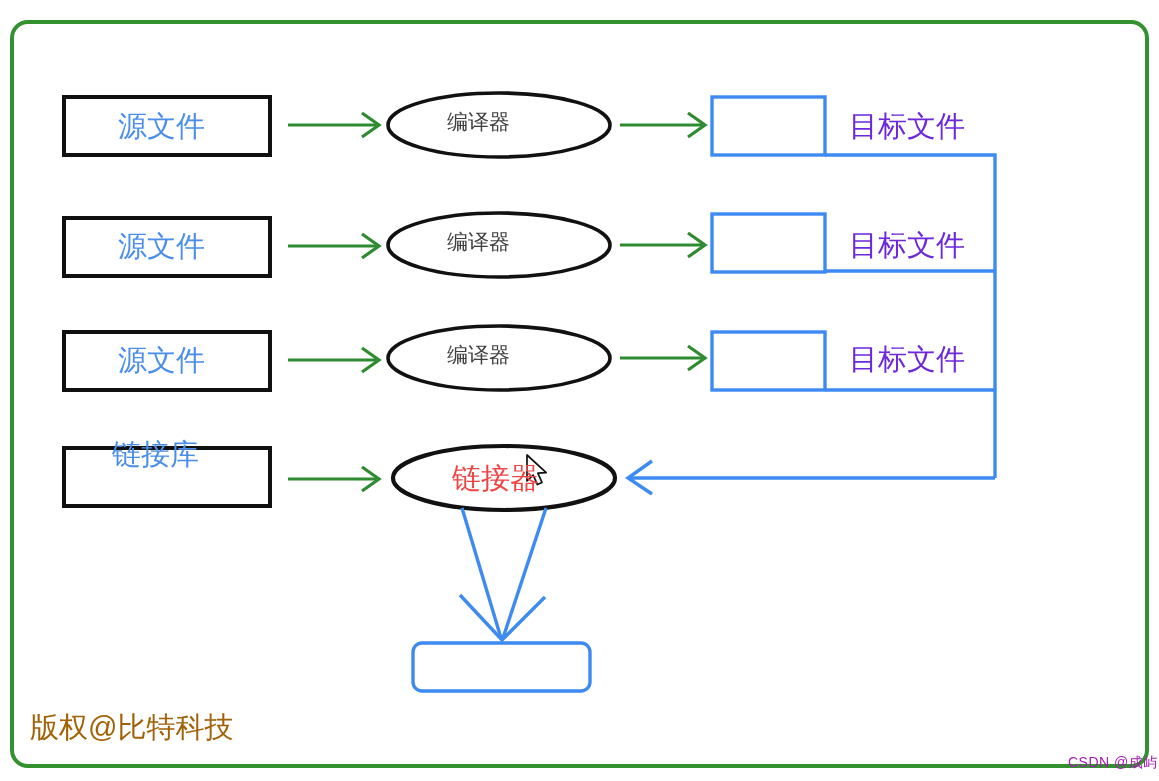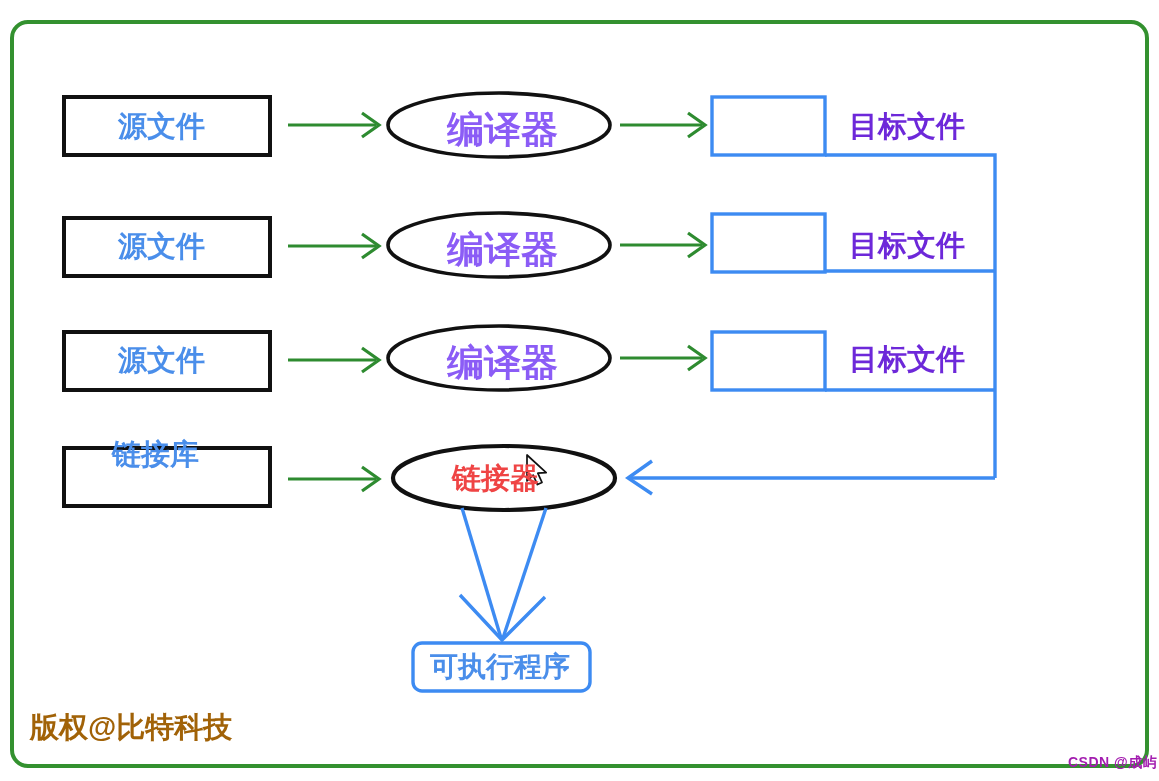--- a/index.html
+++ b/index.html
@@ -7,42 +7,41 @@
     padding: 0;
     background: #ffffff;
   }
   #canvas {
     position: relative;
     width: 1159px;
     height: 781px;
     background: #ffffff;
     font-family: "Liberation Sans", "DejaVu Sans", sans-serif;
     overflow: hidden;
-    font-weight: bold;
   }
   #diagram-svg {
     position: absolute;
     top: 0;
     left: 0;
     width: 1159px;
     height: 781px;
   }
   .lbl {
     position: absolute;
     white-space: nowrap;
     line-height: 1;
     font-family: "Liberation Sans", "DejaVu Sans", sans-serif;
   }
   .src-label {
     font-size: 29px;
     color: #4a8eea;
   }
   .comp-label {
-    font-size: 37px;
-    color: #8b5cf6;
+    font-size: 21px;
+    color: #404040;
   }
   .obj-label {
     font-size: 29px;
     color: #6d28d9;
   }
   .linker-label {
     font-size: 29px;
     color: #ef4444;
   }
   .exe-label {
@@ -140,18 +139,17 @@
   <div class="lbl comp-label" style="left:447px; top:231px;">编译器</div>
   <div class="lbl obj-label" style="left:849px; top:231px;">目标文件</div>
 
   <div class="lbl src-label" style="left:118px; top:346px;">源文件</div>
   <div class="lbl comp-label" style="left:447px; top:344px;">编译器</div>
   <div class="lbl obj-label" style="left:849px; top:345px;">目标文件</div>
 
   <div class="lbl src-label" style="left:112px; top:440px;">链接库</div>
   <div class="lbl linker-label" style="left:452px; top:464px;">链接器</div>
 
-  <div class="lbl exe-label" style="left:430px; top:653px;">可执行程序</div>
 
   <div class="lbl footer-label" style="left:30px; top:713px;">版权@比特科技</div>
   <div class="lbl watermark-label" style="left:1068px; top:755px;">CSDN @成屿</div>
 
 </div>
 
 </body></html>

